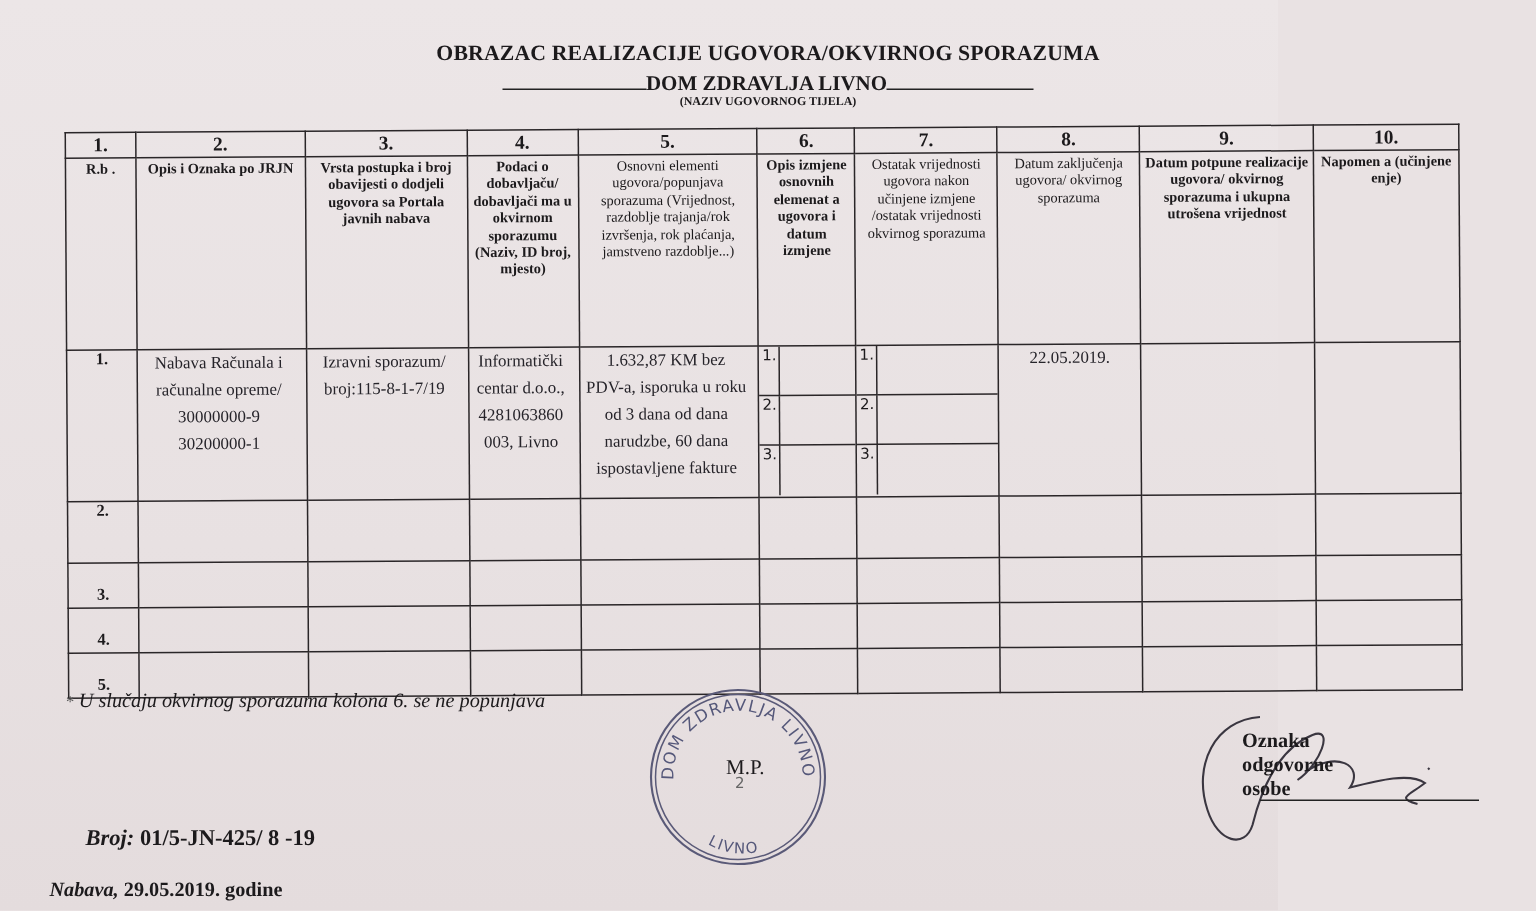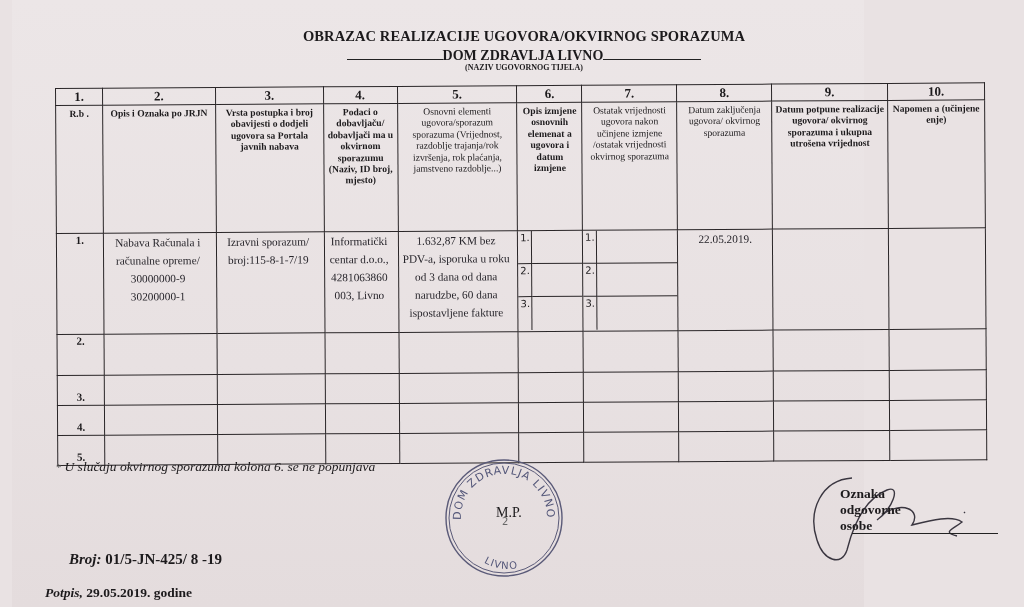--- a/index.html
+++ b/index.html
@@ -2,21 +2,21 @@
 <html><head>
   <meta charset="utf-8">
   <style>
     * { box-sizing: border-box; margin: 0; padding: 0; }
     html, body {
       width: 1024px; height: 607px; overflow: hidden;
       background: #e9e2e3;
     }
     body { position: relative; font-family: "Liberation Serif", serif; color: #1c1a1c; }
     .paper {
-      position: absolute; left: 12px; top: 0; width: 852px; height: 607px;
+      position: absolute; left: 0; top: 0; width: 852px; height: 607px;
       background: linear-gradient(180deg, #ece6e7 0%, #e8e1e2 60%, #e4dcdd 100%);
     }
     .title {
       position: absolute; left: 0; width: 1024px; text-align: center;
       font-weight: bold;
     }
     .t1 { top: 28px; font-size: 14.5px; letter-spacing: 0.1px; }
     .t2 { top: 46px; font-size: 14px; }
     .t2 .line { display: inline-block; width: 96px; border-bottom: 1px solid #222; height: 14px; vertical-align: baseline; }
     .t2 .line.r { width: 98px; }
@@ -110,21 +110,21 @@
       <th class="num">7.</th>
       <th class="num">8.</th>
       <th class="num">9.</th>
       <th class="num">10.</th>
     </tr>
     <tr>
       <th class="hdr">R.b .</th>
       <th class="hdr">Opis i Oznaka po JRJN</th>
       <th class="hdr">Vrsta postupka i broj obavijesti o dodjeli ugovora sa Portala javnih nabava</th>
       <th class="hdr">Podaci o dobavljaču/ dobavljači ma u okvirnom sporazumu (Naziv, ID broj, mjesto)</th>
-      <th class="hdr" style="font-weight:normal">Osnovni elementi ugovora/sporazum sporazuma (Vrijednost, razdoblje trajanja/rok izvršenja, rok plaćanja, jamstveno razdoblje...)</th>
+      <th class="hdr" style="font-weight:normal">Osnovni elementi ugovora/popunjava sporazuma (Vrijednost, razdoblje trajanja/rok izvršenja, rok plaćanja, jamstveno razdoblje...)</th>
       <th class="hdr">Opis izmjene osnovnih elemenat a ugovora i datum izmjene</th>
       <th class="hdr" style="font-weight:normal">Ostatak vrijednosti ugovora nakon učinjene izmjene /ostatak vrijednosti okvirnog sporazuma</th>
       <th class="hdr" style="font-weight:normal">Datum zaključenja ugovora/ okvirnog sporazuma</th>
       <th class="hdr">Datum potpune realizacije ugovora/ okvirnog sporazuma i ukupna utrošena vrijednost</th>
       <th class="hdr">Napomen a (učinjene enje)</th>
     </tr>
     <tr>
       <td class="rb">1.</td>
       <td class="data">Nabava Računala i računalne opreme/ 30000000-9 30200000-1</td>
       <td class="data">Izravni sporazum/ broj:115-8-1-7/19</td>
@@ -229,15 +229,15 @@
   <svg class="signature" viewBox="0 0 200 100">
     <path d="M 60 8 C 30 10, 15 40, 25 70 C 32 92, 50 96, 55 80 C 60 60, 70 30, 95 20 C 110 14, 100 40, 85 50 M 90 45 C 110 30, 130 40, 120 55 C 140 50, 160 45, 170 52 C 160 60, 150 62, 165 66 M 172 42 l 1 1" fill="none" stroke="#3a3640" stroke-width="1.4"></path>
   </svg>
   <div class="sig-label">Oznaka odgovorne osobe</div>
   <div class="sig-line"></div>
 
   <div class="broj">
     <i>Broj:</i> <span>01/5-JN-425/ 8 -19</span>
   </div>
   <div class="datum">
-    <i>Potpis,</i> <span>29.05.2019. godine</span>
+    <i>Nabava,</i> <span>29.05.2019. godine</span>
   </div>
 </div>
 
 </body></html>

